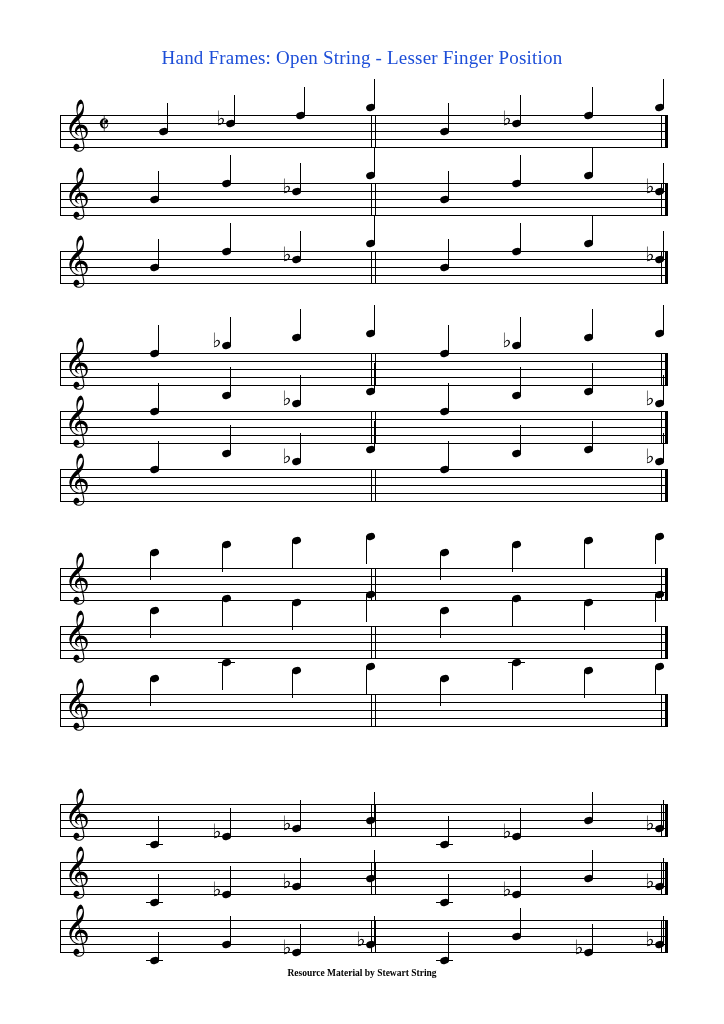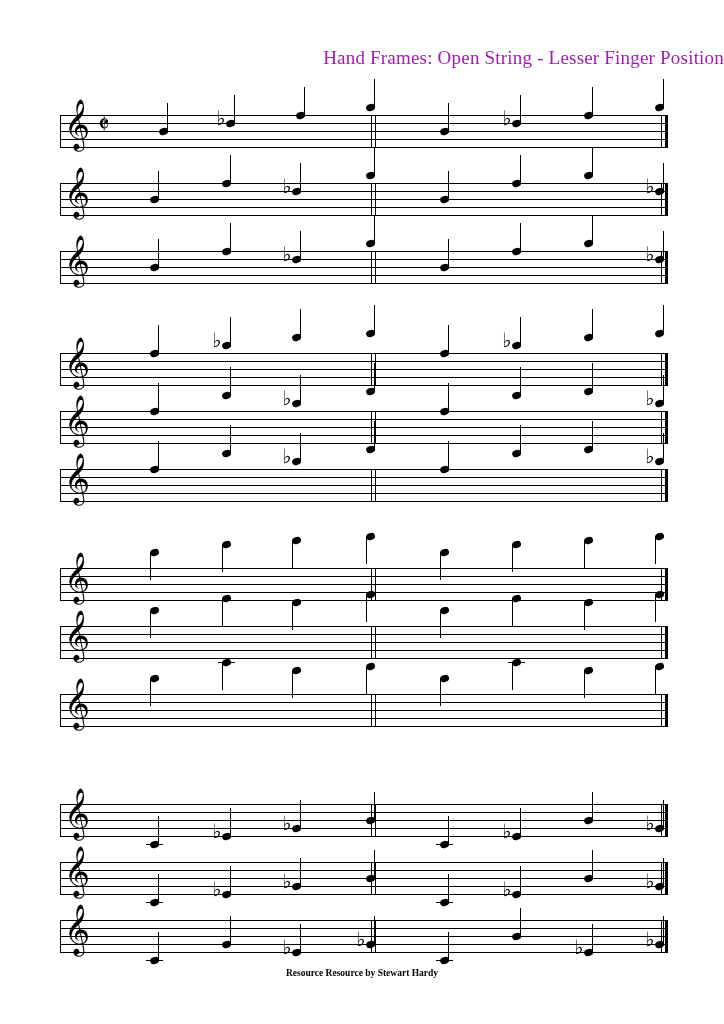--- a/index.html
+++ b/index.html
@@ -19,25 +19,25 @@
     position: relative;
     width: 724px;
     height: 1024px;
     background: #ffffff;
   }
   .title {
     position: absolute;
     top: 47px;
     left: 0;
     width: 724px;
-    text-align: right;
+    text-align: center;
     font-family: "Liberation Serif", serif;
     font-size: 19px;
     letter-spacing: 0.2px;
-    color: #a21caf;
+    color: #1d4ed8;
   }
   .footer {
     position: absolute;
     top: 968px;
     left: 0;
     width: 724px;
     text-align: center;
     font-family: "Liberation Serif", serif;
     font-size: 9.5px;
     font-weight: bold;
@@ -793,15 +793,15 @@
           <div class="flat">♭</div>
         </div>
         <div class="note" style="left: 595px; top: 21px;">
           <div class="head"></div>
           <div class="stem"></div>
           <div class="flat">♭</div>
         </div>
       </div>
     </div>
 
-  <div class="footer">Resource Resource by Stewart Hardy</div>
+  <div class="footer">Resource Material by Stewart String</div>
 
 </div>
 
 </body></html>

